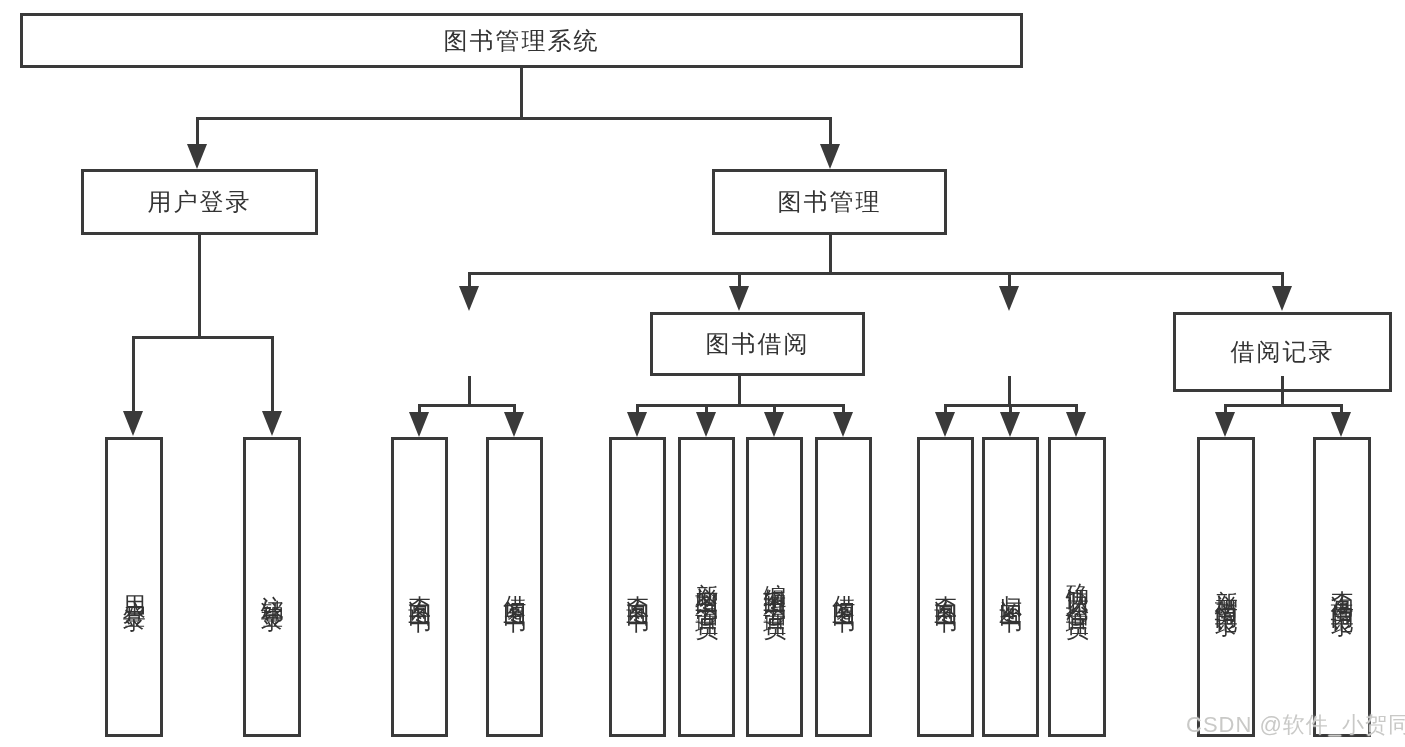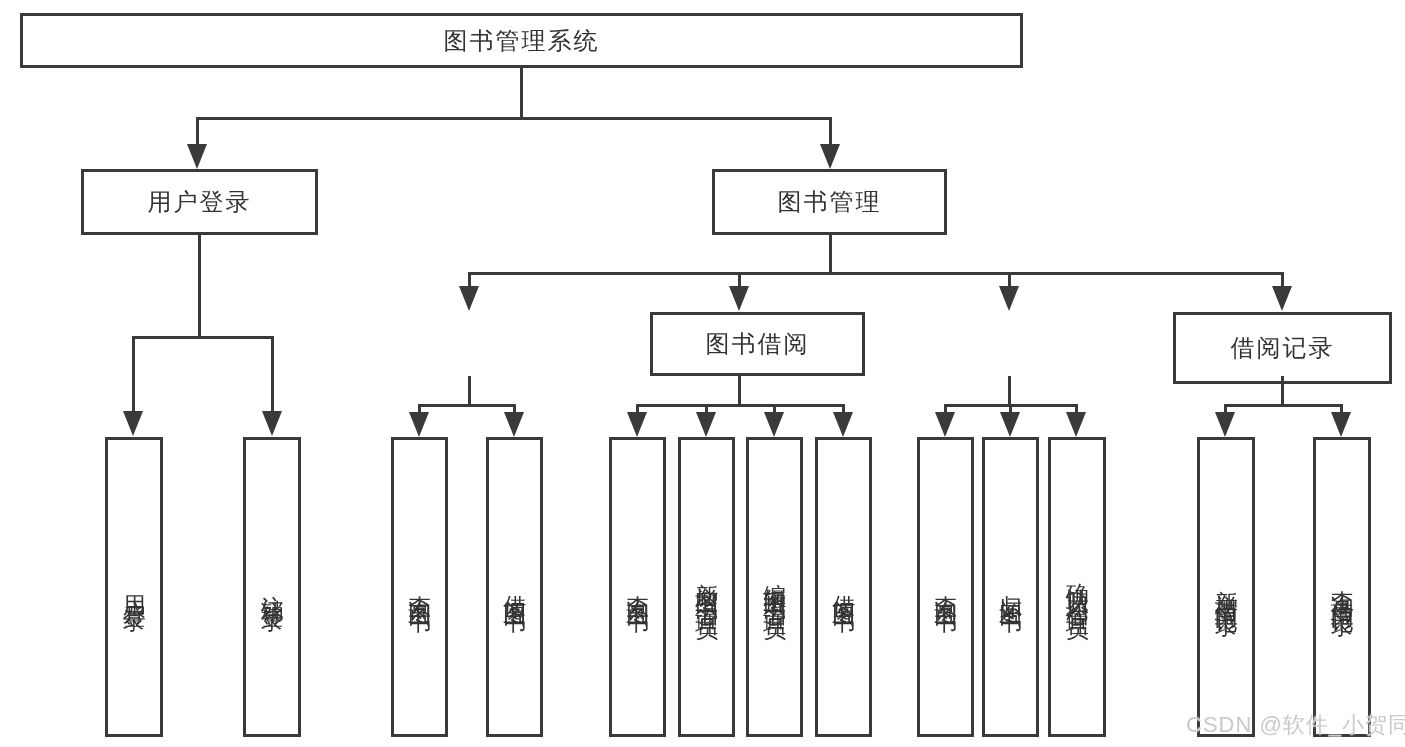--- a/index.html
+++ b/index.html
@@ -69,21 +69,21 @@
   <div class="box" style="left:712px;top:169px;width:235px;height:66px;">
     <span>图书管理</span>
   </div>
 
 
   <div class="box" style="left:632px;top:312px;width:215px;height:64px;margin-left:18px;">
     <span>图书借阅</span>
   </div>
 
 
-  <div class="box" style="left:1173px;top:312px;width:219px;height:72px;">
+  <div class="box" style="left:1173px;top:312px;width:219px;height:80px;">
     <span>借阅记录</span>
   </div>
 
   <div class="vbox" style="left:105px;top:437px;width:58px;height:300px;">
     <span>用户登录</span>
   </div>
   <div class="vbox" style="left:243px;top:437px;width:58px;height:300px;">
     <span>注销登录</span>
   </div>
 

